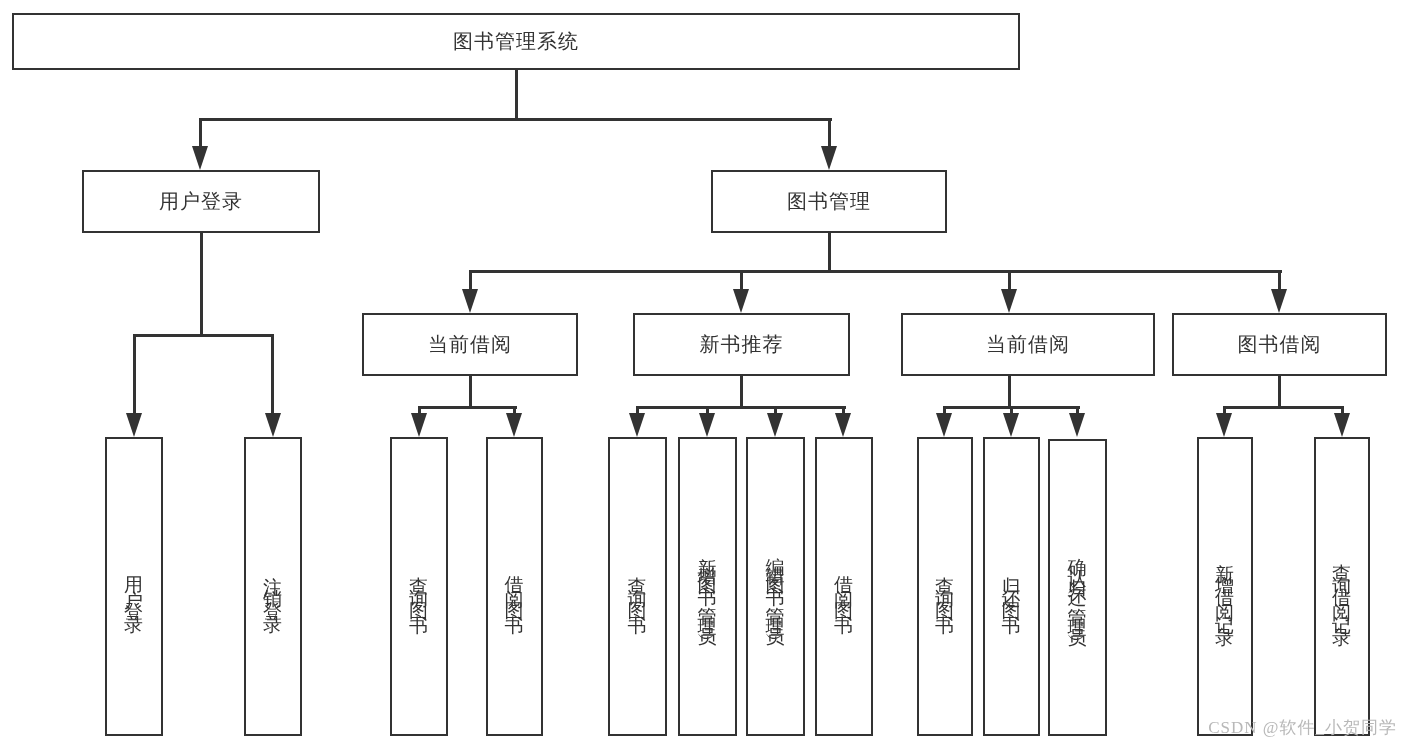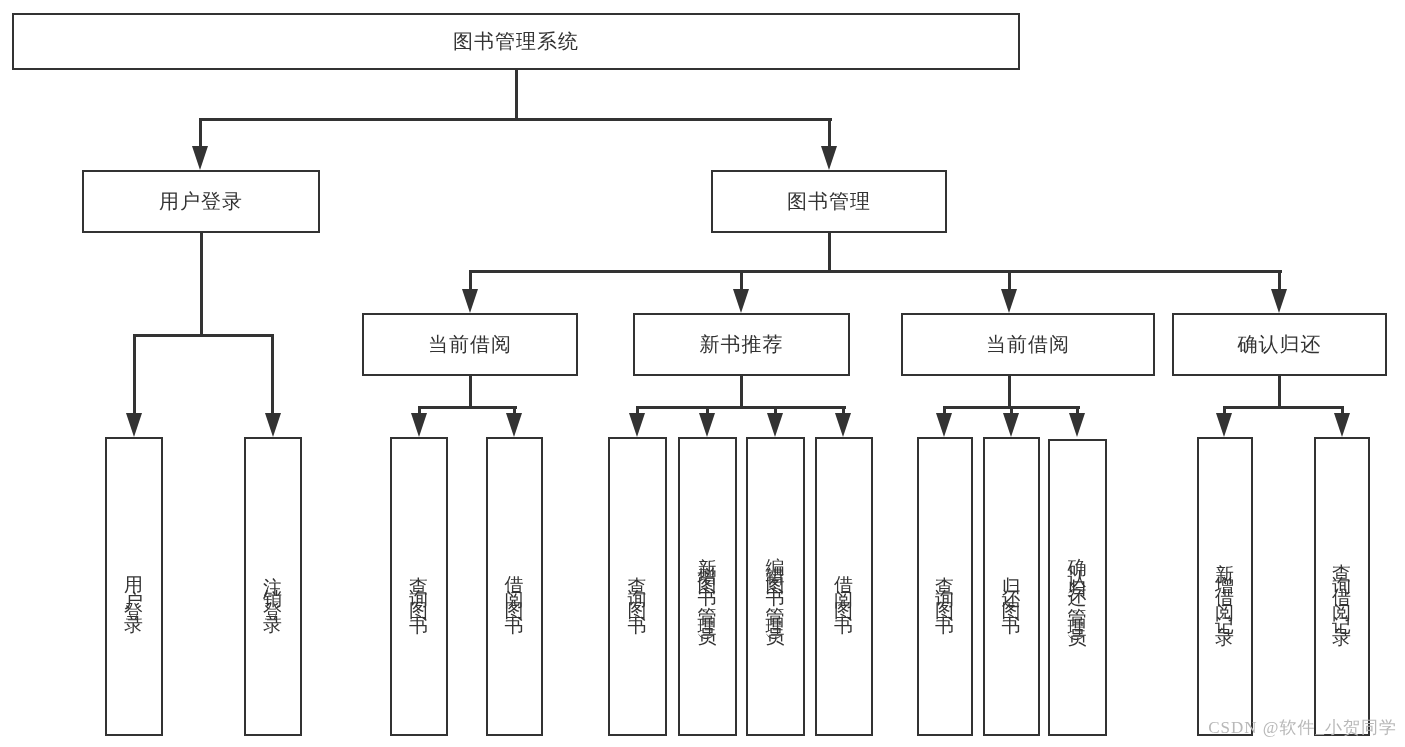--- a/index.html
+++ b/index.html
@@ -87,21 +87,21 @@
   <div class="vl" style="left:740px;top:270px;height:22px"></div>
   <div class="ar" style="left:733px;top:289px"></div>
   <div class="vl" style="left:1008px;top:270px;height:22px"></div>
   <div class="ar" style="left:1001px;top:289px"></div>
   <div class="vl" style="left:1278px;top:270px;height:22px"></div>
   <div class="ar" style="left:1271px;top:289px"></div>
 
   <div class="box" style="left:362px;top:313px;width:216px;height:63px">当前借阅</div>
   <div class="box" style="left:633px;top:313px;width:217px;height:63px">新书推荐</div>
   <div class="box" style="left:901px;top:313px;width:254px;height:63px">当前借阅</div>
-  <div class="box" style="left:1172px;top:313px;width:215px;height:63px">确认归还</div>
+  <div class="box" style="left:1172px;top:313px;width:215px;height:63px">图书借阅</div>
 
   <div class="vl" style="left:469px;top:376px;height:33px"></div>
   <div class="hl" style="left:418px;top:406px;width:99px"></div>
   <div class="vl" style="left:418px;top:406px;height:12px"></div>
   <div class="ar" style="left:411px;top:413px"></div>
   <div class="vl" style="left:513px;top:406px;height:12px"></div>
   <div class="ar" style="left:506px;top:413px"></div>
 
   <div class="vl" style="left:740px;top:376px;height:33px"></div>
   <div class="hl" style="left:636px;top:406px;width:210px"></div>

